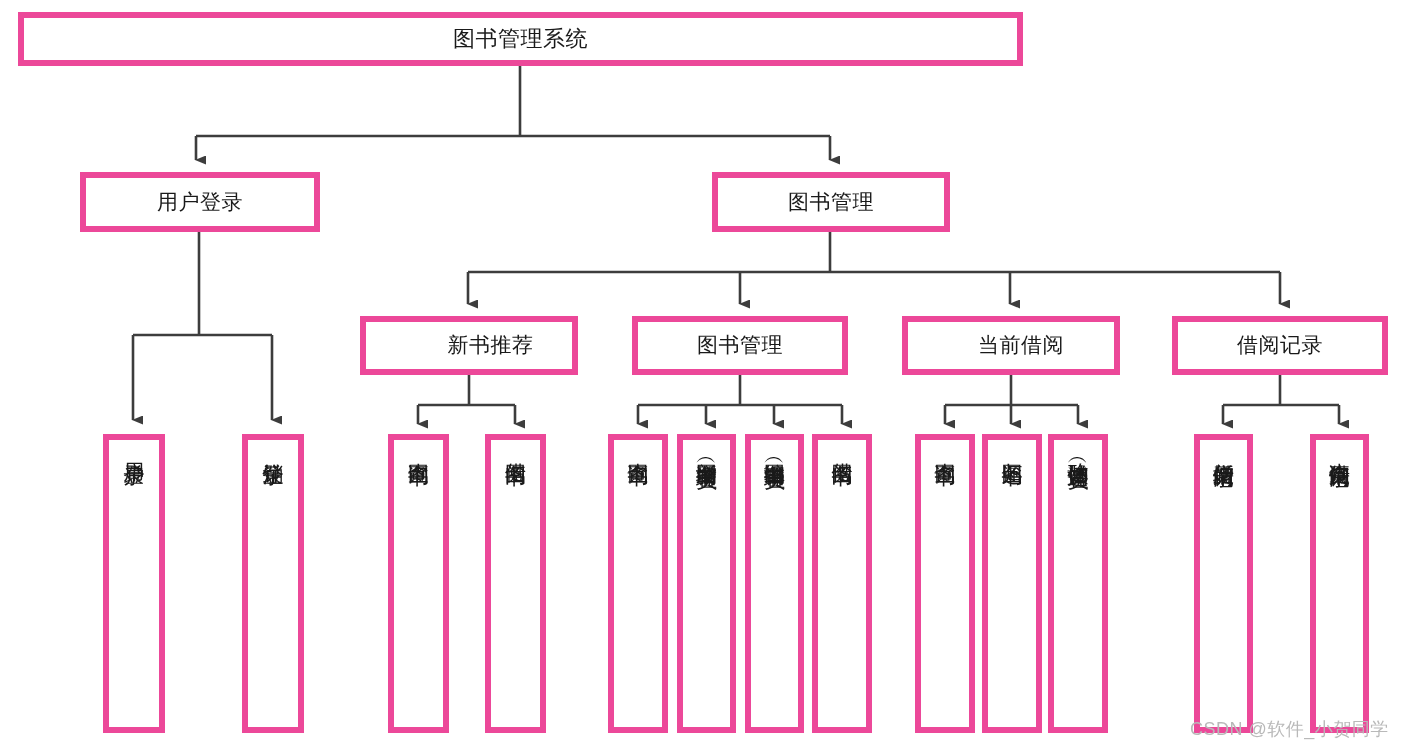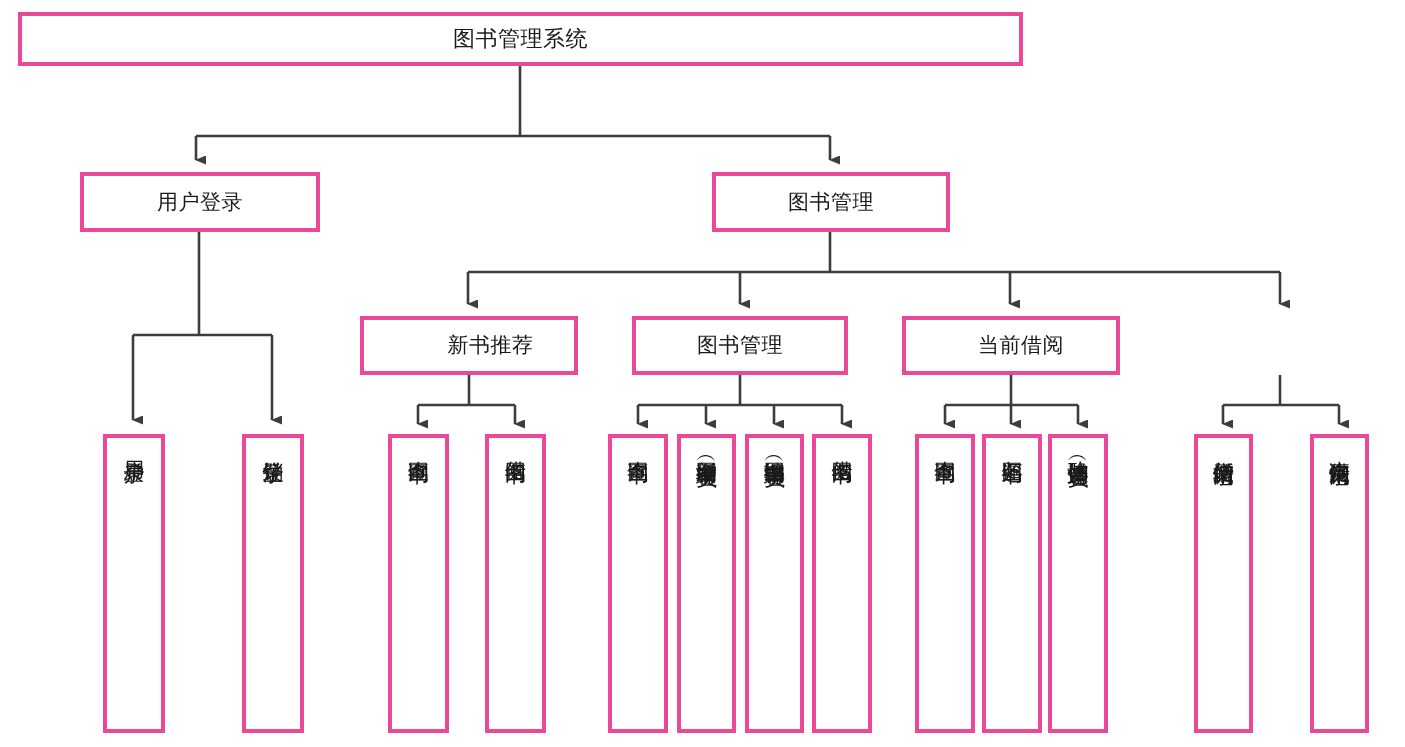--- a/index.html
+++ b/index.html
@@ -21,21 +21,21 @@
     position: absolute;
     left: 0;
     top: 0;
     width: 1405px;
     height: 747px;
     pointer-events: none;
   }
   .node {
     position: absolute;
     box-sizing: border-box;
-    border: 4px solid #ec4899;
+    border: 6px solid #ec4899;
     background: #ffffff;
     display: flex;
     align-items: center;
     justify-content: center;
     color: #1a1a1a;
   }
   .node .label {
     display: block;
     text-align: center;
     line-height: 1.18;
@@ -135,20 +135,23 @@
 
   <div class="node horiz" style="left:360px; top:316px; width:218px; height:59px;padding-left:43px;">
     <span class="label">新书推荐</span>
   </div>
   <div class="node horiz" style="left:632px; top:316px; width:216px; height:59px;">
     <span class="label">图书管理</span>
   </div>
   <div class="node horiz" style="left:902px; top:316px; width:218px; height:59px;padding-left:20px;">
     <span class="label">当前借阅</span>
   </div>
+  <div class="node horiz" style="left:1172px; top:316px; width:216px; height:59px;">
+    <span class="label">借阅记录</span>
+  </div>
 
   <div class="node vert" style="left:103px; top:434px; width:62px; height:299px;">
     <span class="label">用户登录</span>
   </div>
   <div class="node vert" style="left:242px; top:434px; width:62px; height:299px;">
     <span class="label">注销登录</span>
   </div>
 
   <div class="node vert" style="left:388px; top:434px; width:61px; height:299px;">
     <span class="label">查询图书</span>
@@ -180,14 +183,15 @@
     <span class="label">确认归还（管理员）</span>
   </div>
 
   <div class="node vert" style="left:1194px; top:434px; width:59px; height:299px;">
     <span class="label">新增借阅记录</span>
   </div>
   <div class="node vert" style="left:1310px; top:434px; width:59px; height:299px;">
     <span class="label">查询借阅记录</span>
   </div>
 
+  <div class="watermark" style="left:1190px; top:717px;">CSDN @软件_小贺同学</div>
 
 </div>
 
 </body></html>

